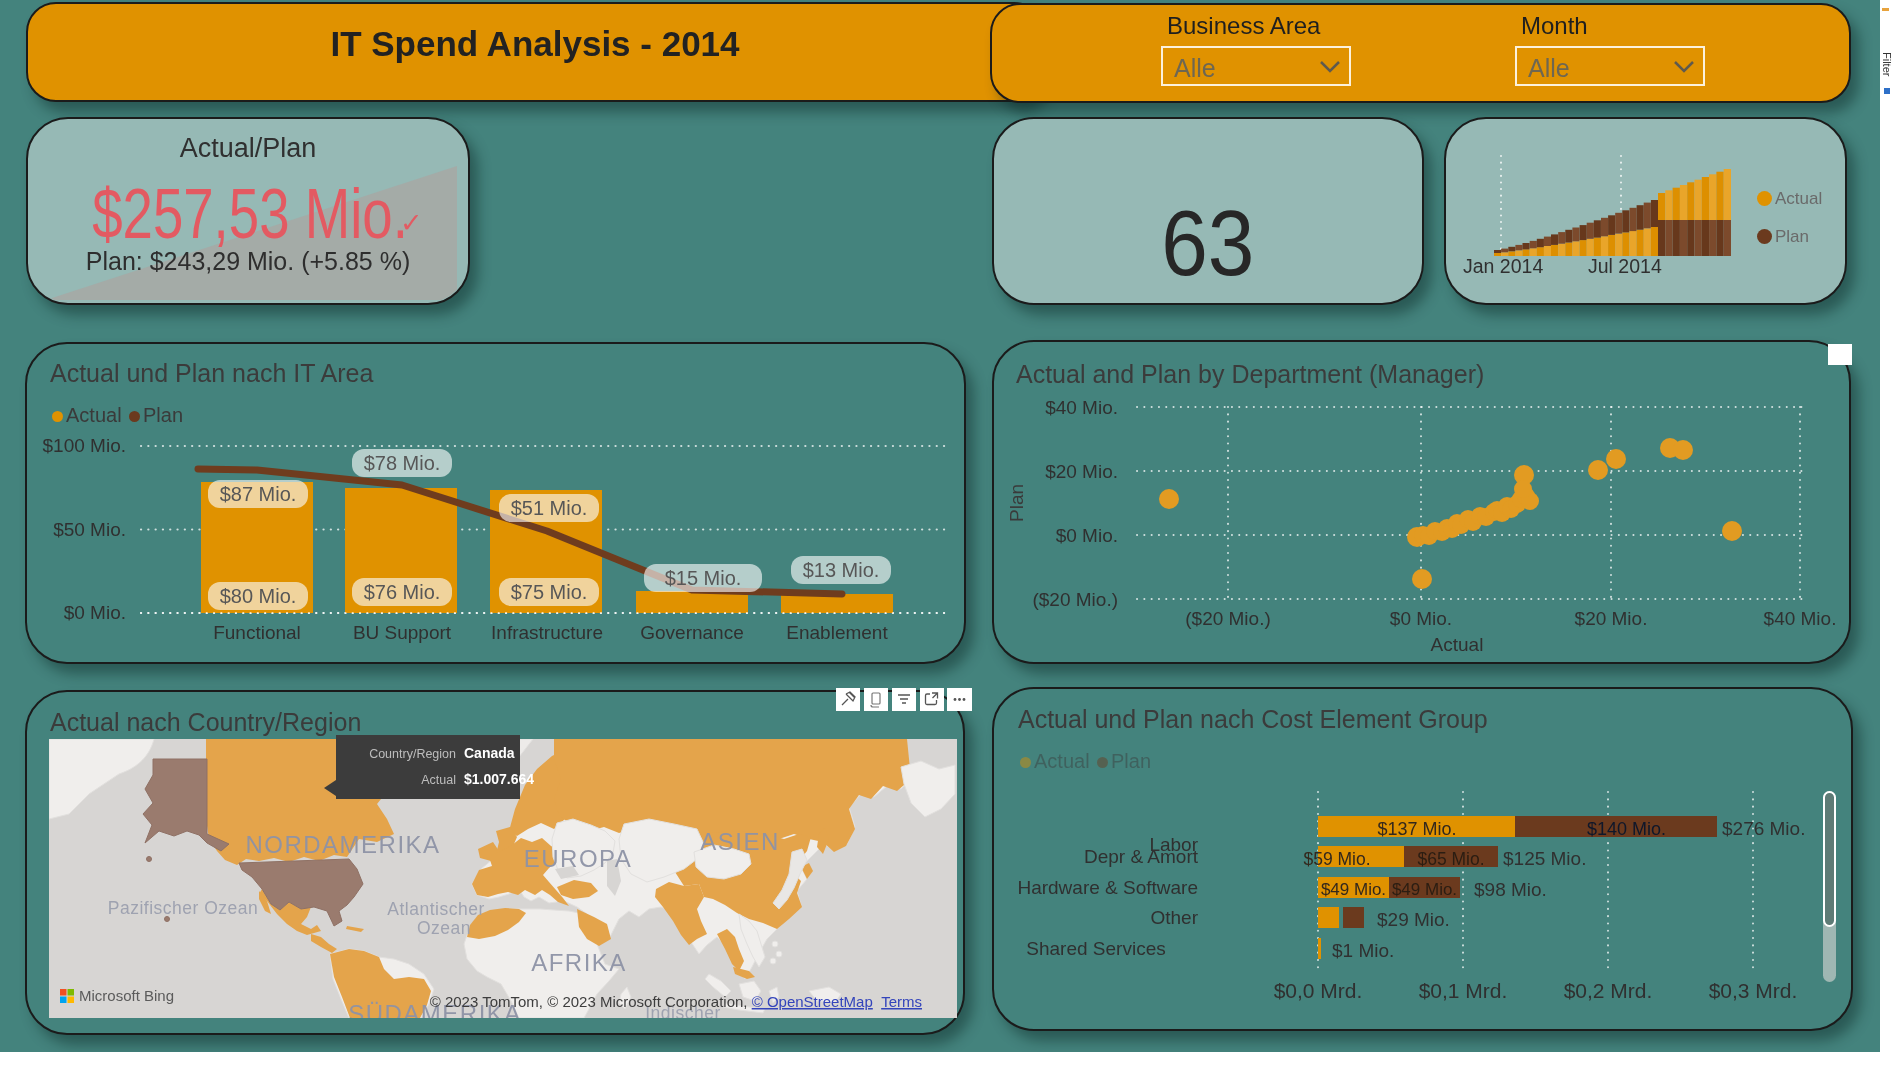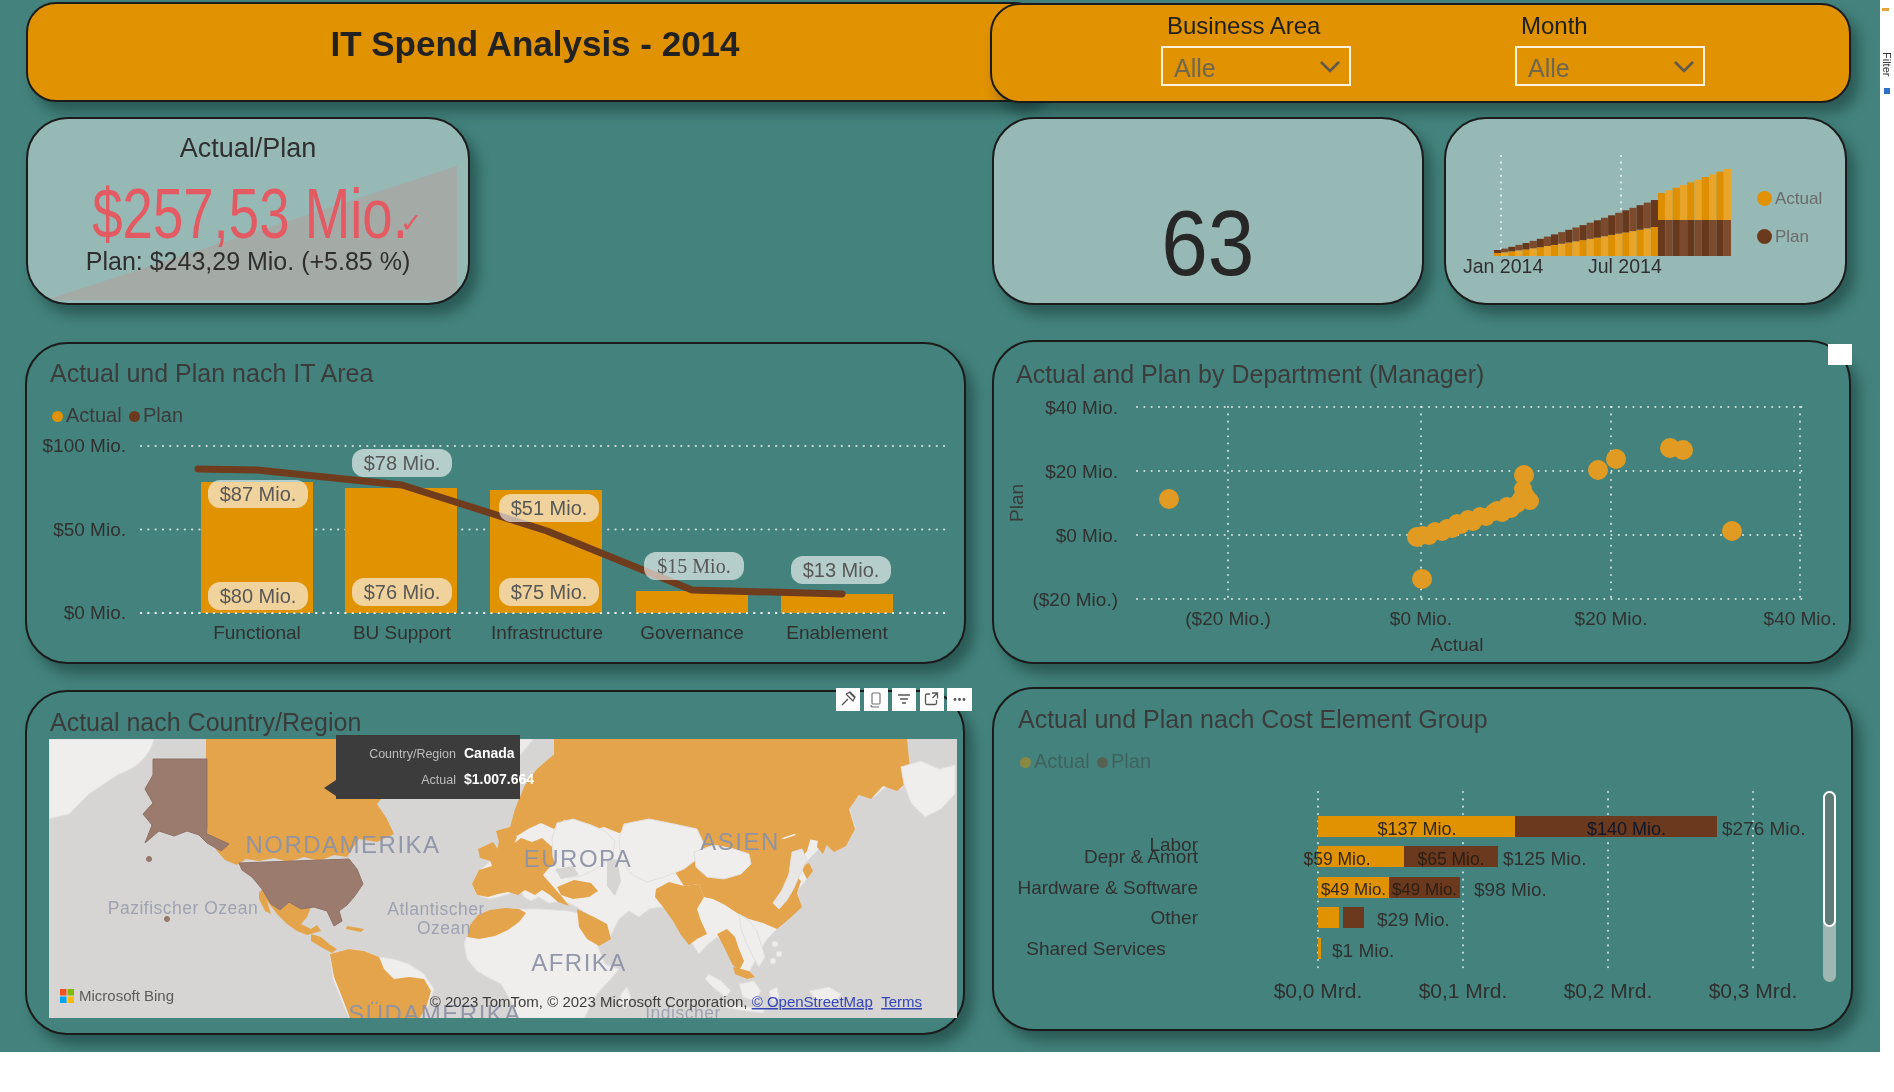--- a/index.html
+++ b/index.html
@@ -153,21 +153,21 @@
       <rect x="463" y="146" width="112" height="123"></rect>
       <rect x="609" y="247" width="112" height="22"></rect>
       <rect x="754" y="250" width="112" height="19"></rect>
     </g>
     <line x1="114" y1="269" x2="920" y2="269" stroke="rgba(255,255,255,0.75)" stroke-width="2.2" stroke-dasharray="0.1 7.2" stroke-linecap="round"></line>
     <polyline points="171,125 230,126 375,141 520,187 665,246 815,250" fill="none" stroke="#6F3C1E" stroke-width="7" stroke-linecap="round" stroke-linejoin="round"></polyline>
   </svg>
   <div class="chip" style="left:181px;top:136px;width:100px;">$87 Mio.</div>
   <div class="chip" style="left:325px;top:105px;width:100px;">$78 Mio.</div>
   <div class="chip" style="left:472px;top:150px;width:100px;">$51 Mio.</div>
-  <div class="chip" style="left:617px;top:208px;width:100px;font-family:Liberation Serif, serif;">$15 Mio.</div>
+  <div class="chip" style="left:617px;top:220px;width:118px;">$15 Mio.</div>
   <div class="chip" style="left:764px;top:212px;width:100px;">$13 Mio.</div>
   <div class="chip" style="left:181px;top:238px;width:100px;">$80 Mio.</div>
   <div class="chip" style="left:325px;top:234px;width:100px;">$76 Mio.</div>
   <div class="chip" style="left:472px;top:234px;width:100px;">$75 Mio.</div>
   <div class="axlab" style="left:170px;top:278px;width:120px;text-align:center;">Functional</div>
   <div class="axlab" style="left:315px;top:278px;width:120px;text-align:center;">BU Support</div>
   <div class="axlab" style="left:460px;top:278px;width:120px;text-align:center;">Infrastructure</div>
   <div class="axlab" style="left:605px;top:278px;width:120px;text-align:center;">Governance</div>
   <div class="axlab" style="left:750px;top:278px;width:120px;text-align:center;">Enablement</div>
 </div>

